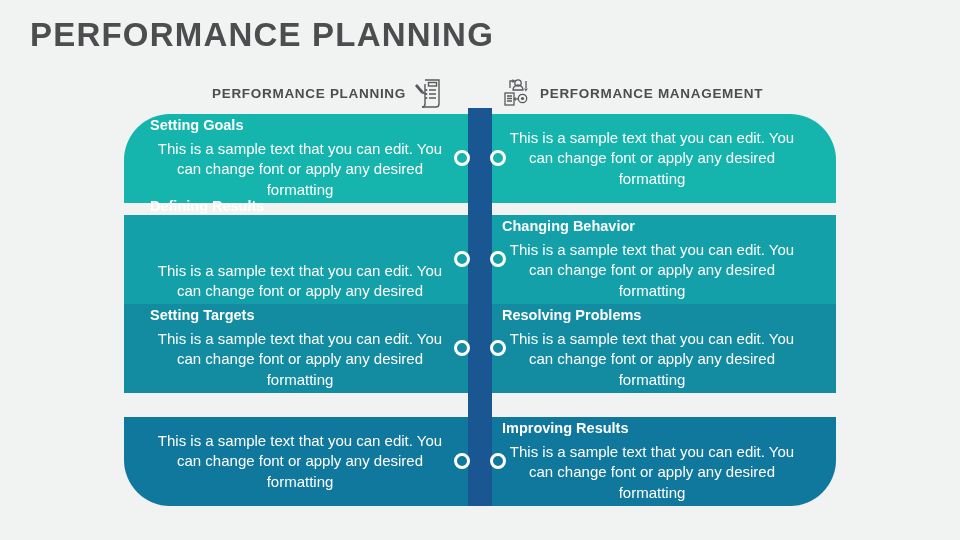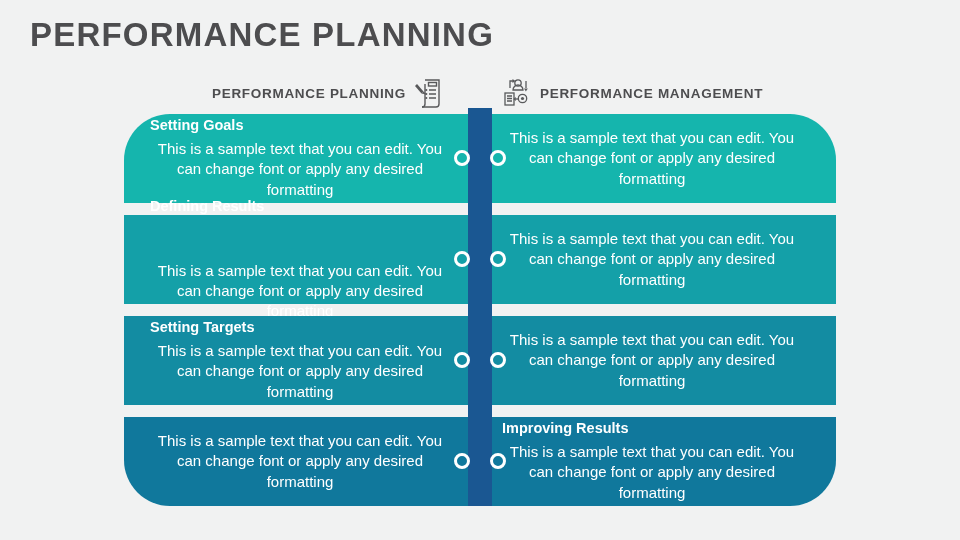--- a/index.html
+++ b/index.html
@@ -65,21 +65,21 @@
   .spine-cap-top{
     position:absolute;left:344px;top:-6px;width:24px;height:8px;background:#1a5792;z-index:3;
   }
 
   .row{
     position:absolute;
     left:0; width:712px; height:89px;
   }
   .row-1{ top:0; }
   .row-2{ top:101px; }
-  .row-3{ top:202px; }
+  .row-3{ top:190px; }
   .row-4{ top:303px; }
   .row-4{ height:89px; }
 
   .panel{
     position:absolute;
     top:0; height:100%;
     box-sizing:border-box;
     display:flex;
     flex-direction:column;
     align-items:flex-start;
@@ -195,32 +195,34 @@
       <div class="ring ring-left" style="background: rgb(21, 181, 173); border-color: rgb(255, 255, 255);"></div>
       <div class="ring ring-right" style="background: rgb(21, 181, 173); border-color: rgb(255, 255, 255);"></div>
     </div>
 
     <div class="row row-2">
       <div class="panel panel-left" style="background: rgb(20, 160, 168); gap: 41px;">
         <div class="card-title">Defining Results</div>
         <div class="card-body">This is a sample text that you can edit. You can change font or apply any desired formatting</div>
       </div>
       <div class="panel panel-right" style="background: rgb(20, 160, 168);">
+        <div class="card-title">Changing Behavior</div>
         <div class="card-body">This is a sample text that you can edit. You can change font or apply any desired formatting</div>
       </div>
       <div class="ring ring-left" style="background: rgb(20, 160, 168); border-color: rgb(255, 255, 255);"></div>
       <div class="ring ring-right" style="background: rgb(20, 160, 168); border-color: rgb(255, 255, 255);"></div>
     </div>
 
     <div class="row row-3">
       <div class="panel panel-left" style="background: rgb(19, 140, 162);">
         <div class="card-title">Setting Targets</div>
         <div class="card-body">This is a sample text that you can edit. You can change font or apply any desired formatting</div>
       </div>
       <div class="panel panel-right" style="background: rgb(19, 140, 162);">
+        <div class="card-title">Resolving Problems</div>
         <div class="card-body">This is a sample text that you can edit. You can change font or apply any desired formatting</div>
       </div>
       <div class="ring ring-left" style="background: rgb(19, 140, 162); border-color: rgb(255, 255, 255);"></div>
       <div class="ring ring-right" style="background: rgb(19, 140, 162); border-color: rgb(255, 255, 255);"></div>
     </div>
 
     <div class="row row-4">
       <div class="panel panel-left" style="background: rgb(16, 120, 156);">
         <div class="card-body">This is a sample text that you can edit. You can change font or apply any desired formatting</div>
       </div>

